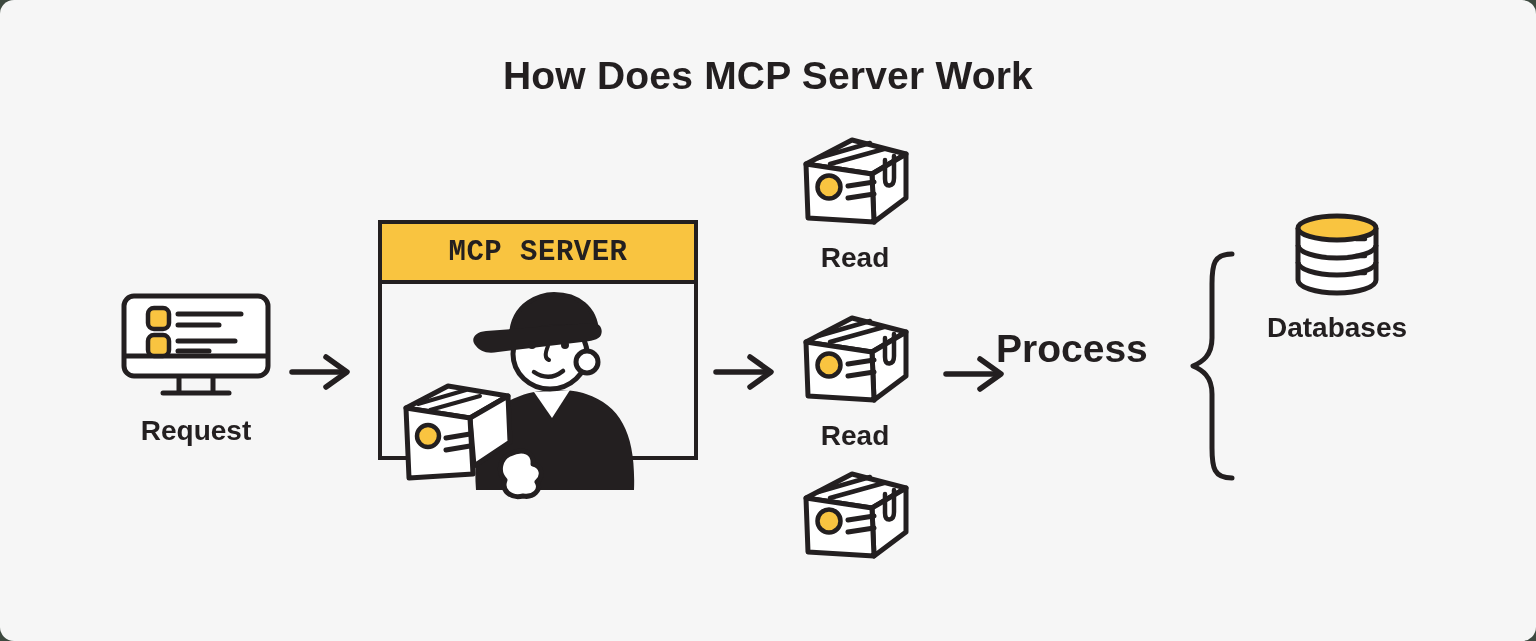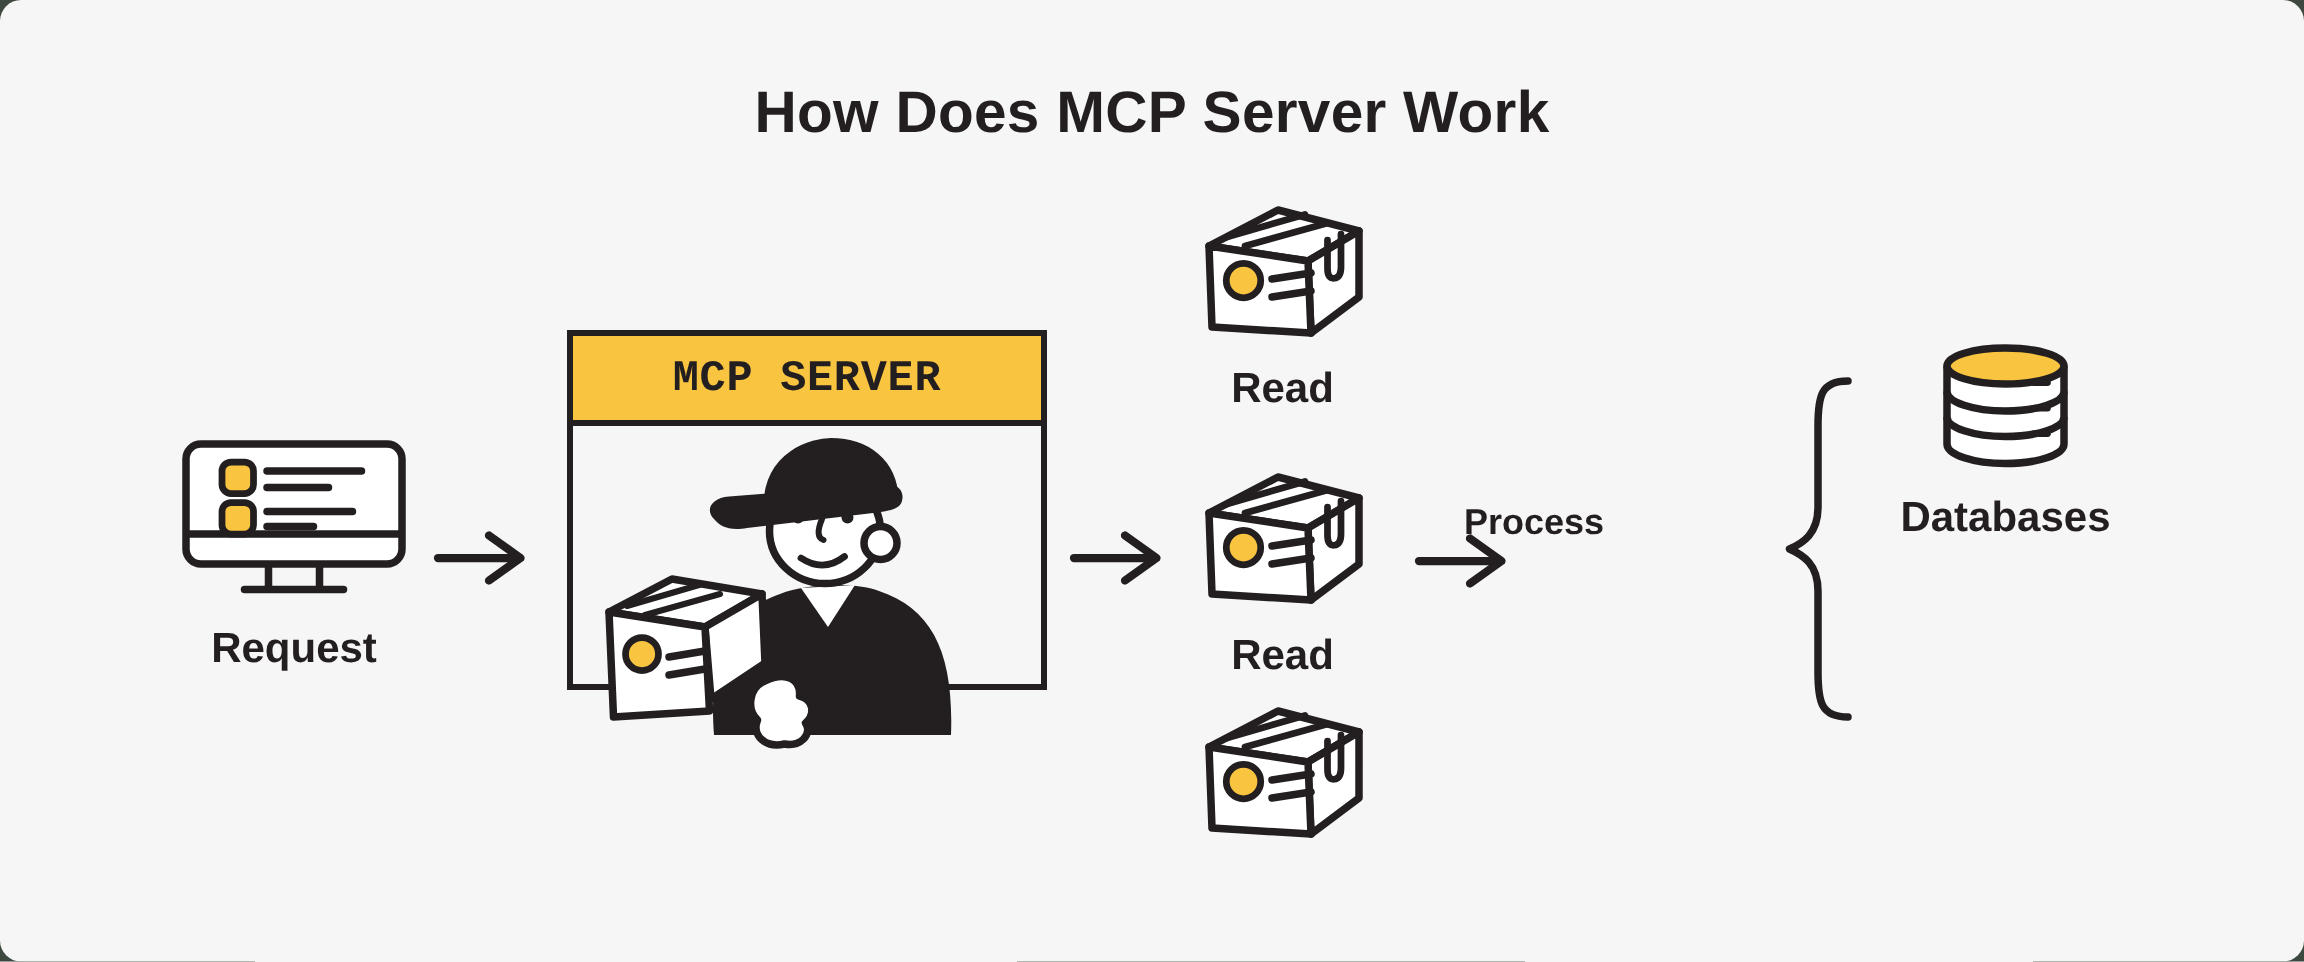--- a/index.html
+++ b/index.html
@@ -37,22 +37,22 @@
   }
   .server-header{
     height:60px;background:var(--accent);border-bottom:4px solid var(--ink);
     display:flex;align-items:center;justify-content:center;
     font-size:29px;font-weight:700;letter-spacing:.5px;
   }
   .server-body{position:relative;height:172px;}
   .server-body svg{position:absolute;left:0;top:0;}
   
   .process{
-    position:absolute;left:976px;top:330px;
-    font-size:24px;font-weight:700;line-height:38px;text-align:left;
+    position:absolute;left:996px;top:330px;
+    font-size:39px;font-weight:700;line-height:38px;text-align:left;
   }
   .brace{position:absolute;left:1186px;top:250px;}
 </style>
 </head>
 <body>
 
 <div class="canvas">
 
   <div class="title">How Does MCP Server Work</div>
 
@@ -173,21 +173,21 @@
   <div class="process">
     <div>Process</div>
   </div>
 
   <div class="brace">
     <svg width="52" height="232" viewBox="0 0 52 232" fill="none">
       <path d="M46,4 C28,4 26,14 26,34 L26,88 C26,106 16,112 7,116 C16,120 26,126 26,144 L26,198 C26,218 28,228 46,228" stroke="#231f20" stroke-width="5" stroke-linecap="round" stroke-linejoin="round" fill="none"></path>
     </svg>
   </div>
 
-  <div class="group" style="left:1262px;top:228px;width:150px;">
+  <div class="group" style="left:1262px;top:212px;width:150px;">
     <span class="icon-wrap">
       <svg width="88" height="86" viewBox="0 0 88 86" fill="none">
         <path d="M5,16 V68 C5,75.2 22.5,81 44,81 C65.5,81 83,75.2 83,68 V16" fill="#ffffff" stroke="#231f20" stroke-width="5"></path>
         <path d="M5,33 C5,40.2 22.5,46 44,46 C65.5,46 83,40.2 83,33" stroke="#231f20" stroke-width="5" fill="none"></path>
         <path d="M5,50 C5,57.2 22.5,63 44,63 C65.5,63 83,57.2 83,50" stroke="#231f20" stroke-width="5" fill="none"></path>
         <ellipse cx="44" cy="16" rx="39" ry="12" fill="#f9c440" stroke="#231f20" stroke-width="5"></ellipse>
         <path d="M63,27 H72 M63,44 H72 M63,61 H72" stroke="#231f20" stroke-width="4.5" stroke-linecap="round"></path>
       </svg>
     </span>
     <div class="label">Databases</div>

